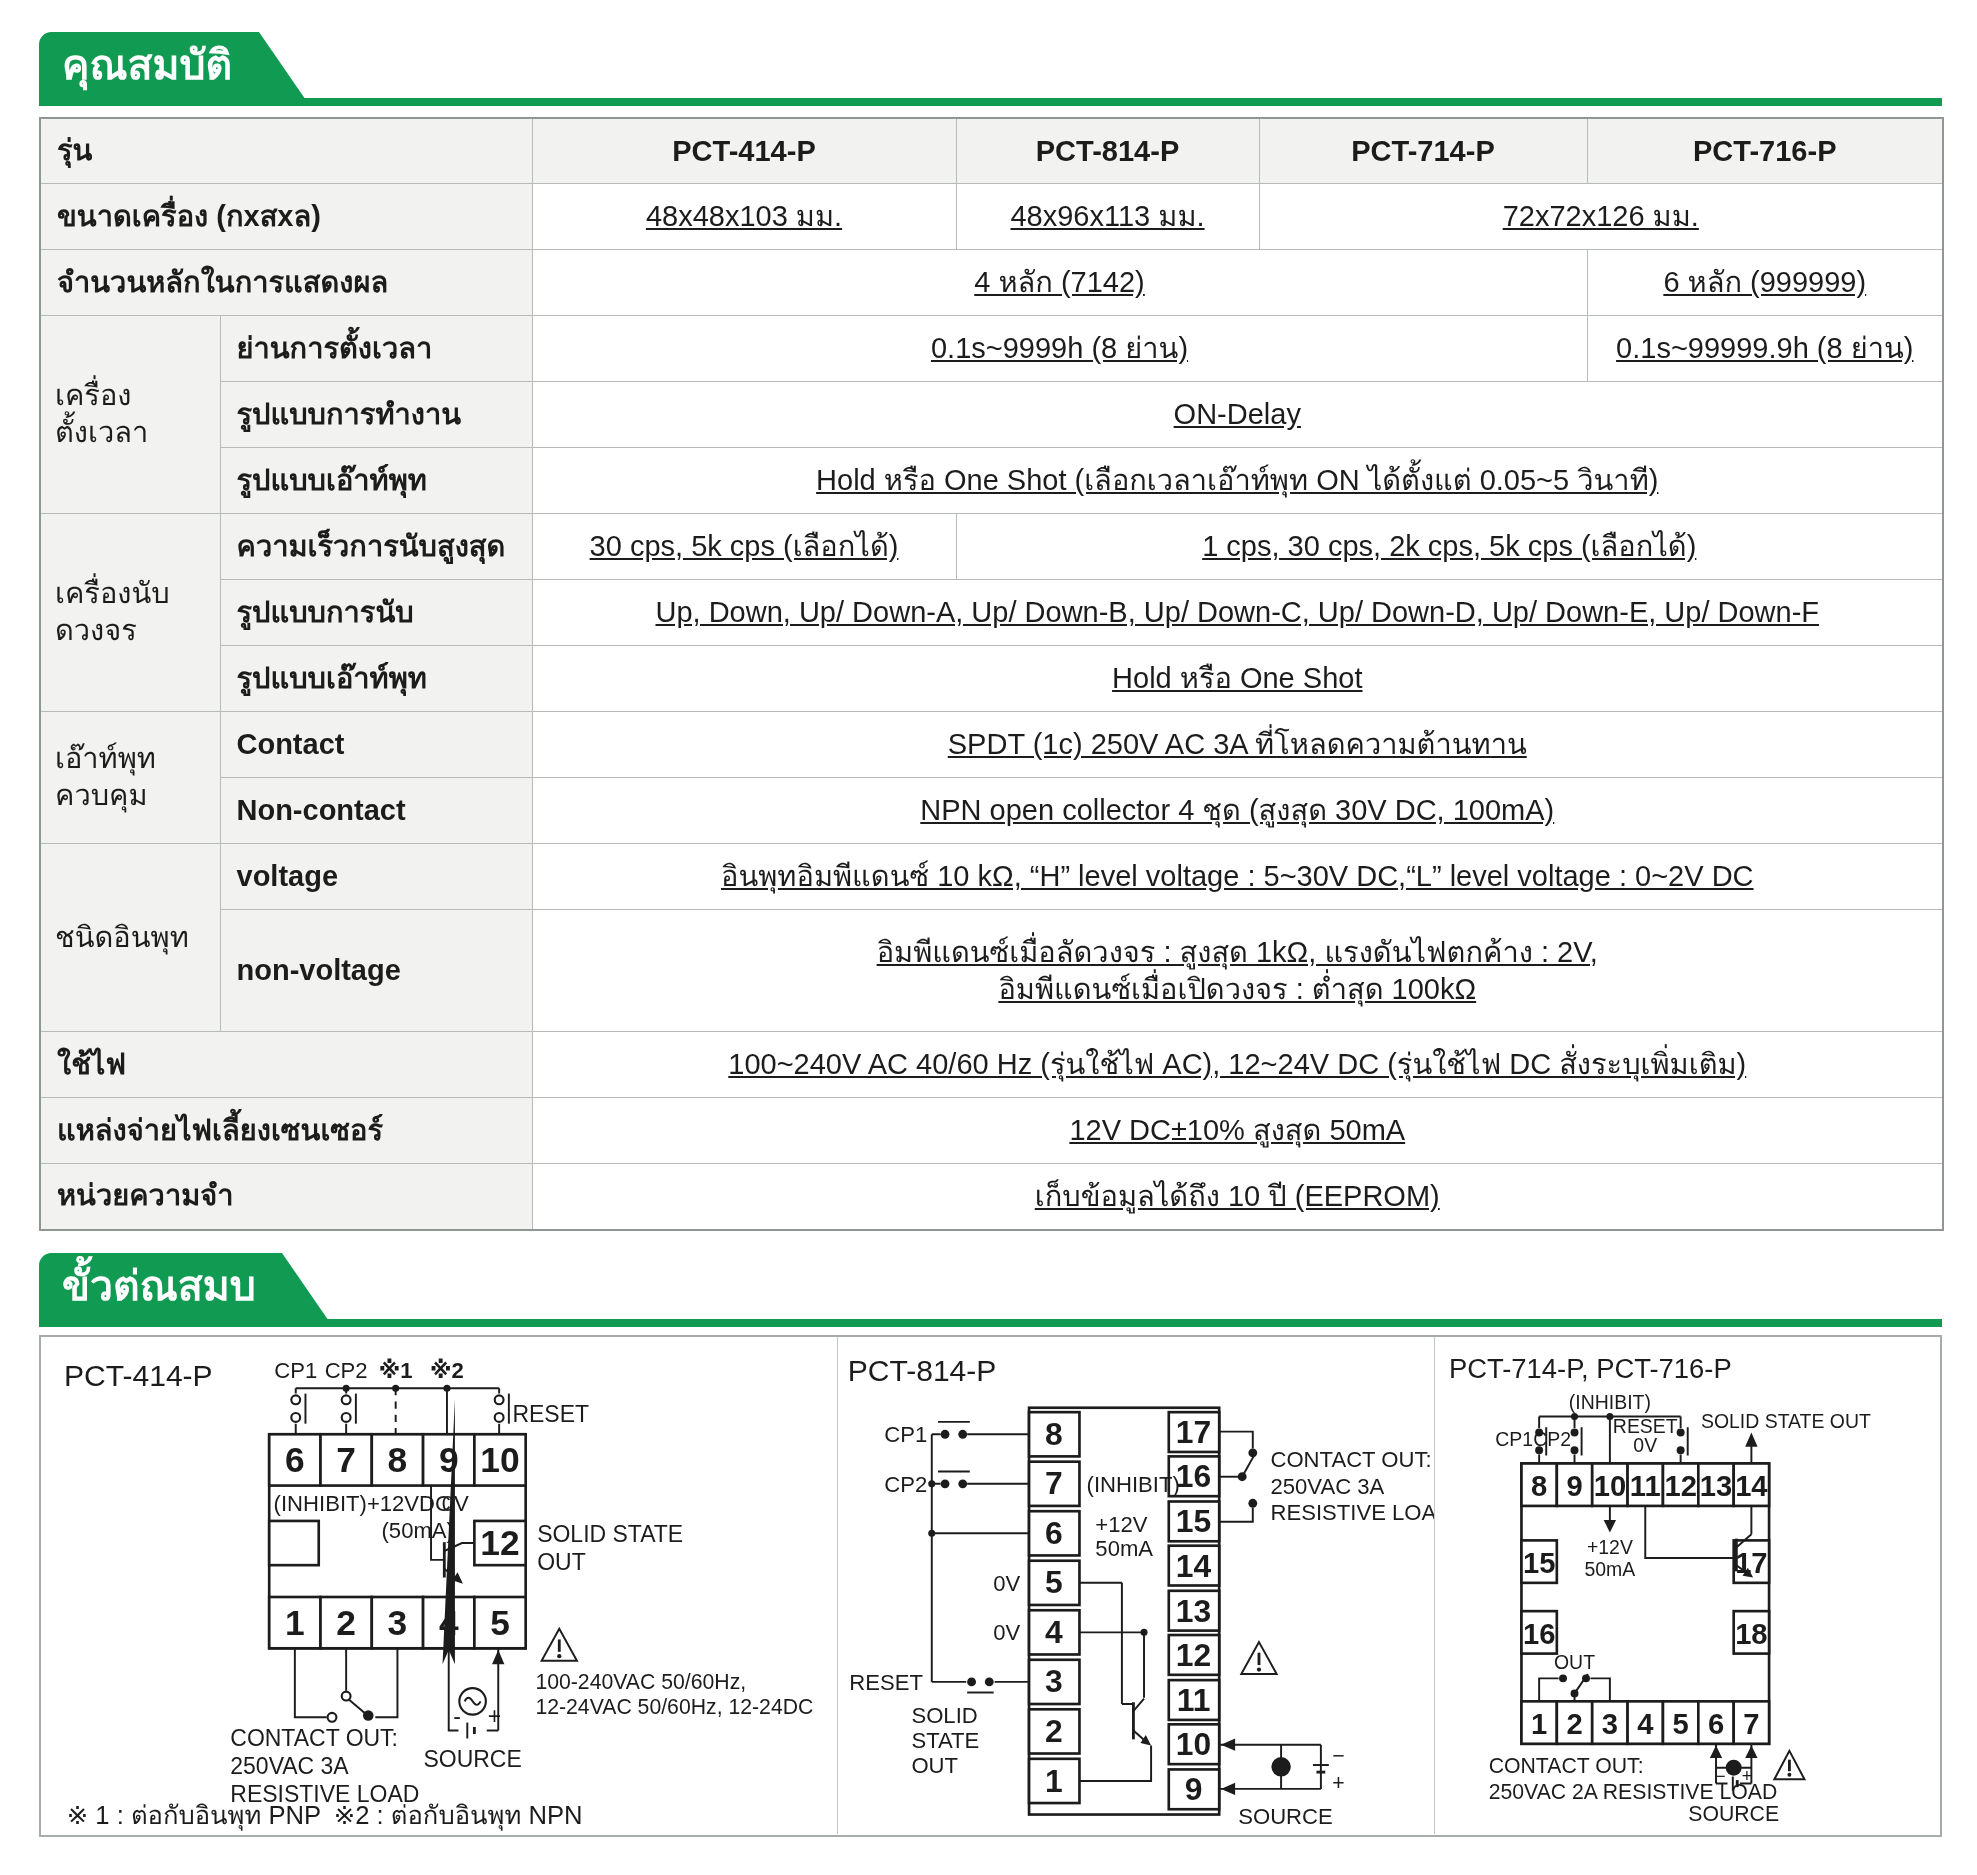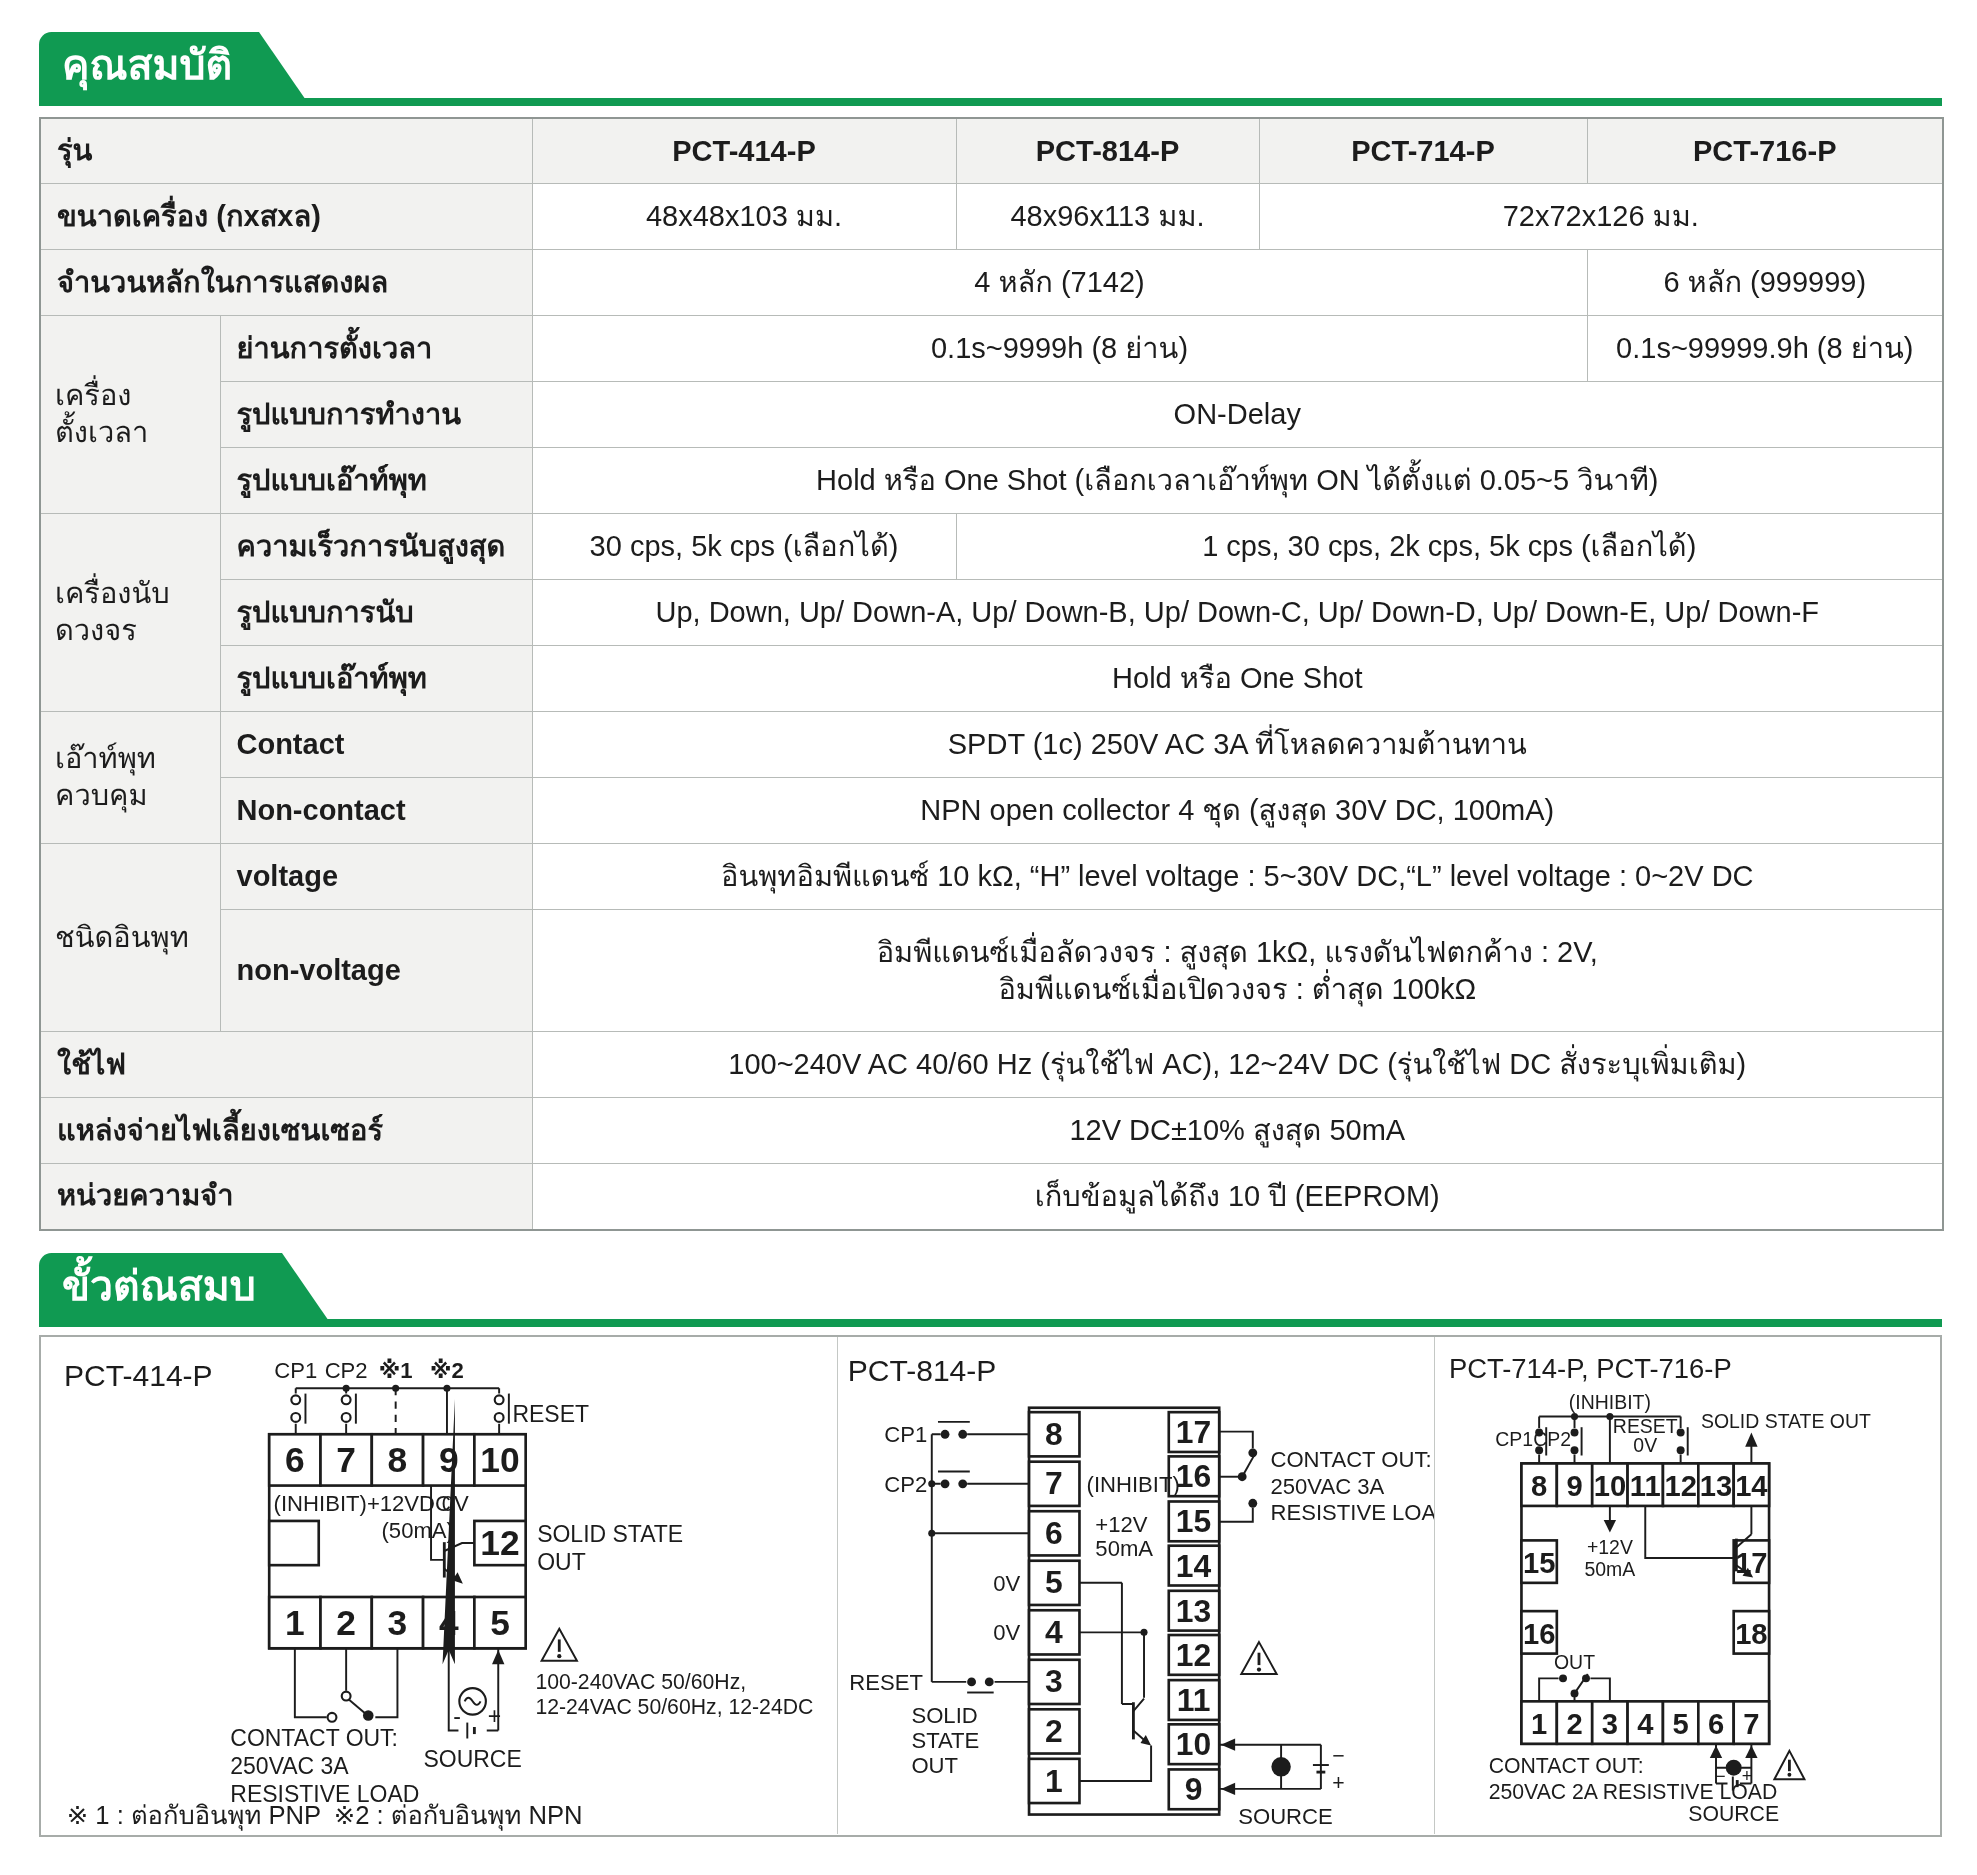--- a/index.html
+++ b/index.html
@@ -23,21 +23,21 @@
     position:absolute;left:100%;top:0;width:0;height:0;
     border-bottom:74px solid var(--green);border-right:51px solid transparent;
   }
 
   
   table.spec{border-collapse:collapse;width:1903px;table-layout:fixed;margin-top:10.6px;border:2.7px solid var(--griddark);}
   table.spec td{border:1.8px solid var(--grid);font-size:29px;vertical-align:middle;line-height:1.25;}
   tr.r{height:66px;} tr.r2{height:122px;}
   td.lbl{background:var(--cellbg);text-align:left;padding:3.5px 8.9px 5.3px 16px;font-weight:700;}
   td.grp{background:var(--cellbg);text-align:left;padding:3.5px 8.9px 5.3px 14px;font-weight:400;white-space:pre-line;}
-  td.val{background:#fff;text-align:center;font-weight:400;padding:3.5px 8.9px;}
+  td.val{background:#fff;text-align:center;font-weight:400;padding:3.5px 8.9px;text-decoration:underline;}
   td.hval{background:var(--cellbg);text-align:center;font-weight:700;}
   .pre{white-space:pre-line;}
 
   
   .wirebox{margin-top:8.9px;border:2.7px solid #a7aca9;background:#fff;display:flex;height:502px;}
   .panel{position:relative;height:497px;}
   .panel + .panel{border-left:1.8px solid #c4c8c5;}
   svg{display:block;}
   svg text{font-family:"Liberation Sans","DejaVu Sans",sans-serif;fill:var(--ink);}
   .tn{font-weight:bold;}

